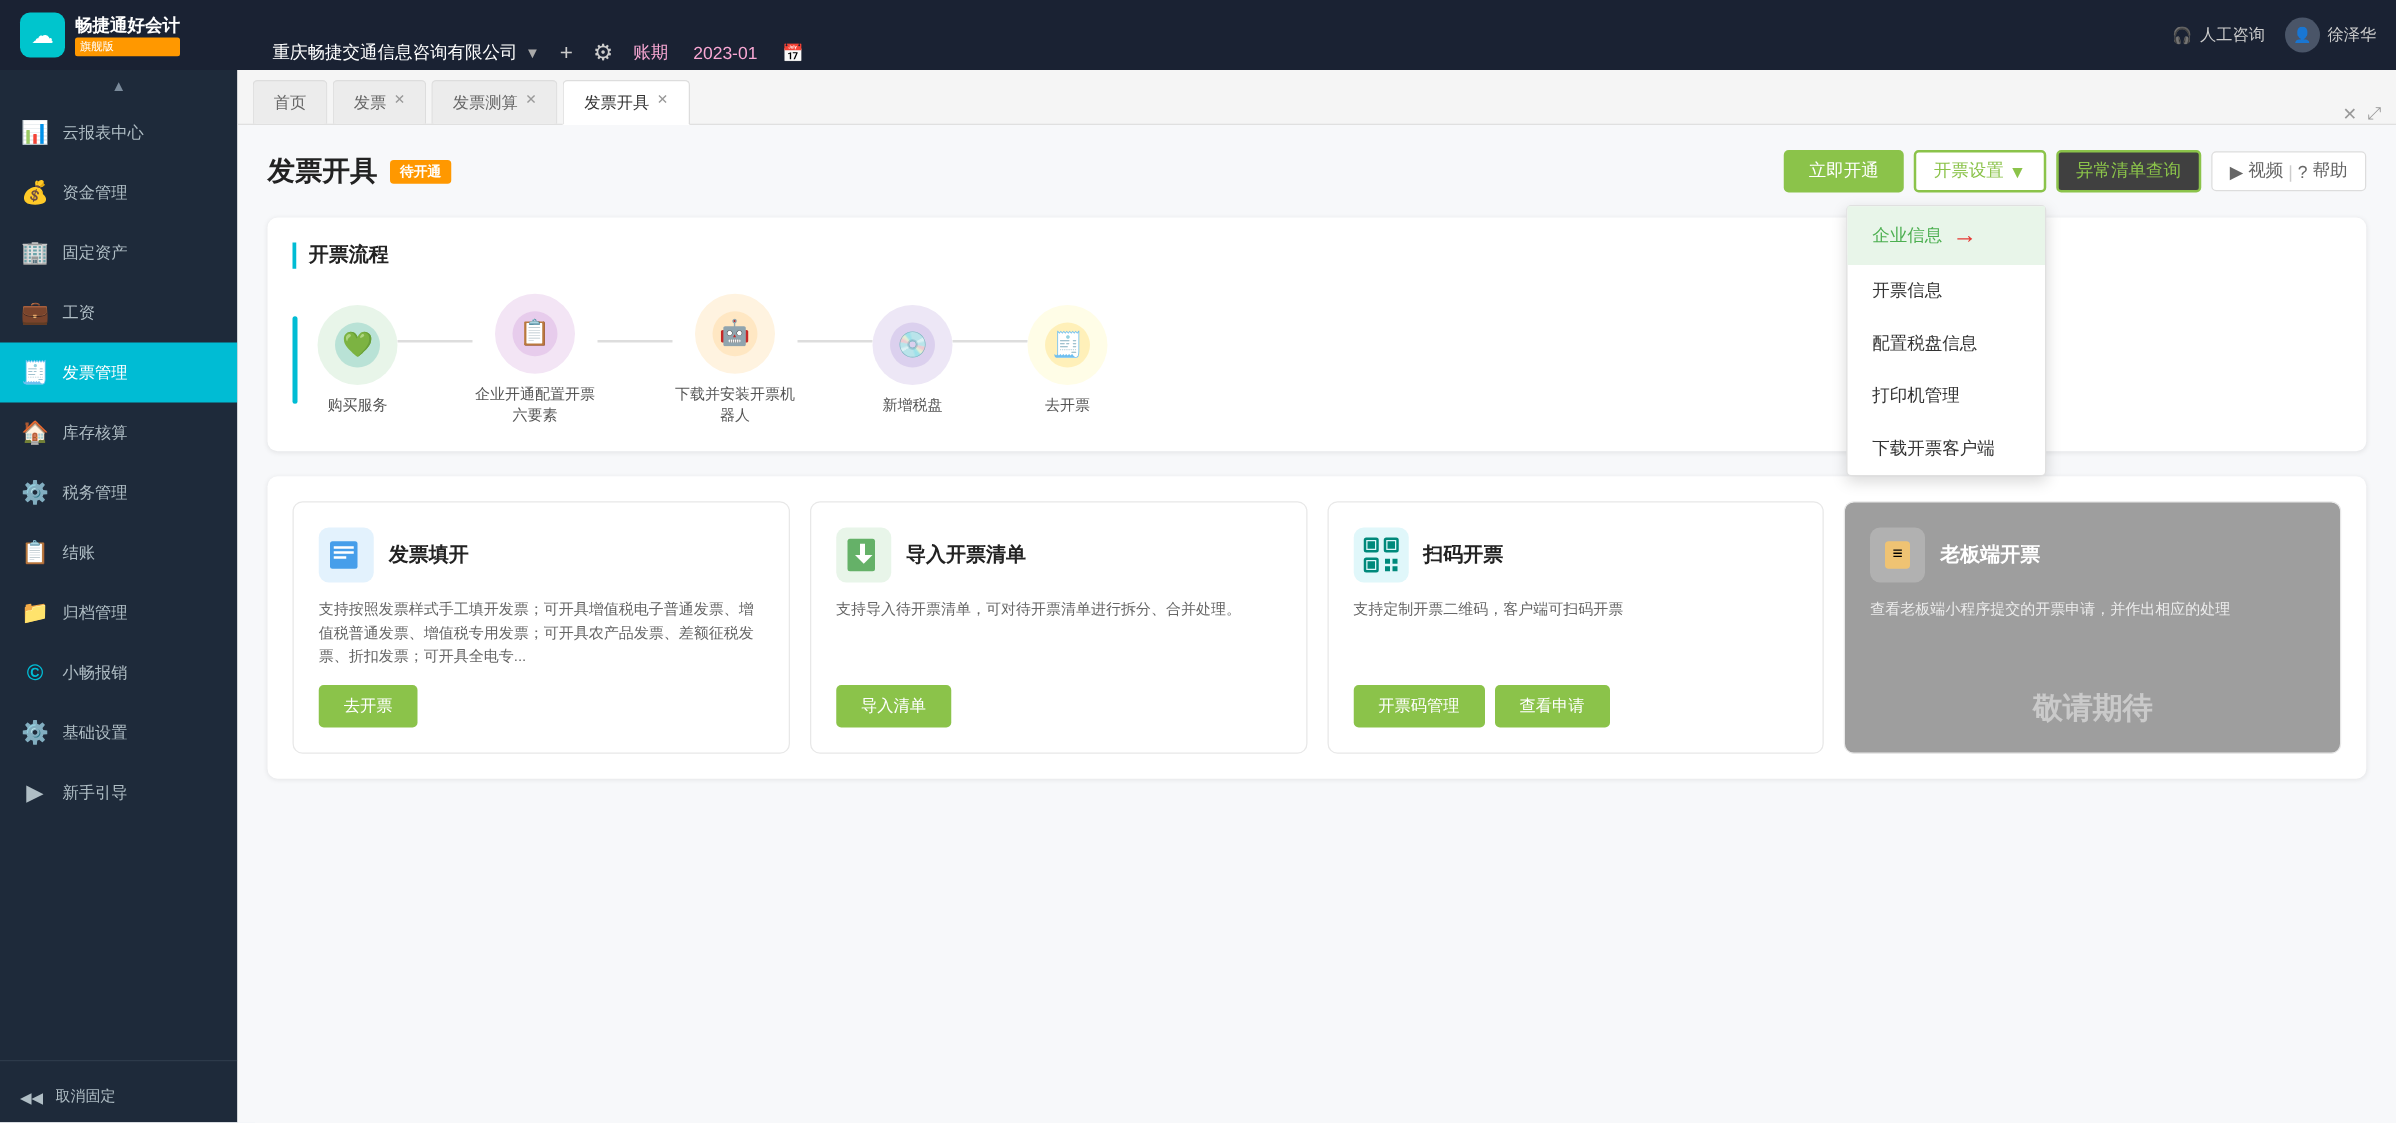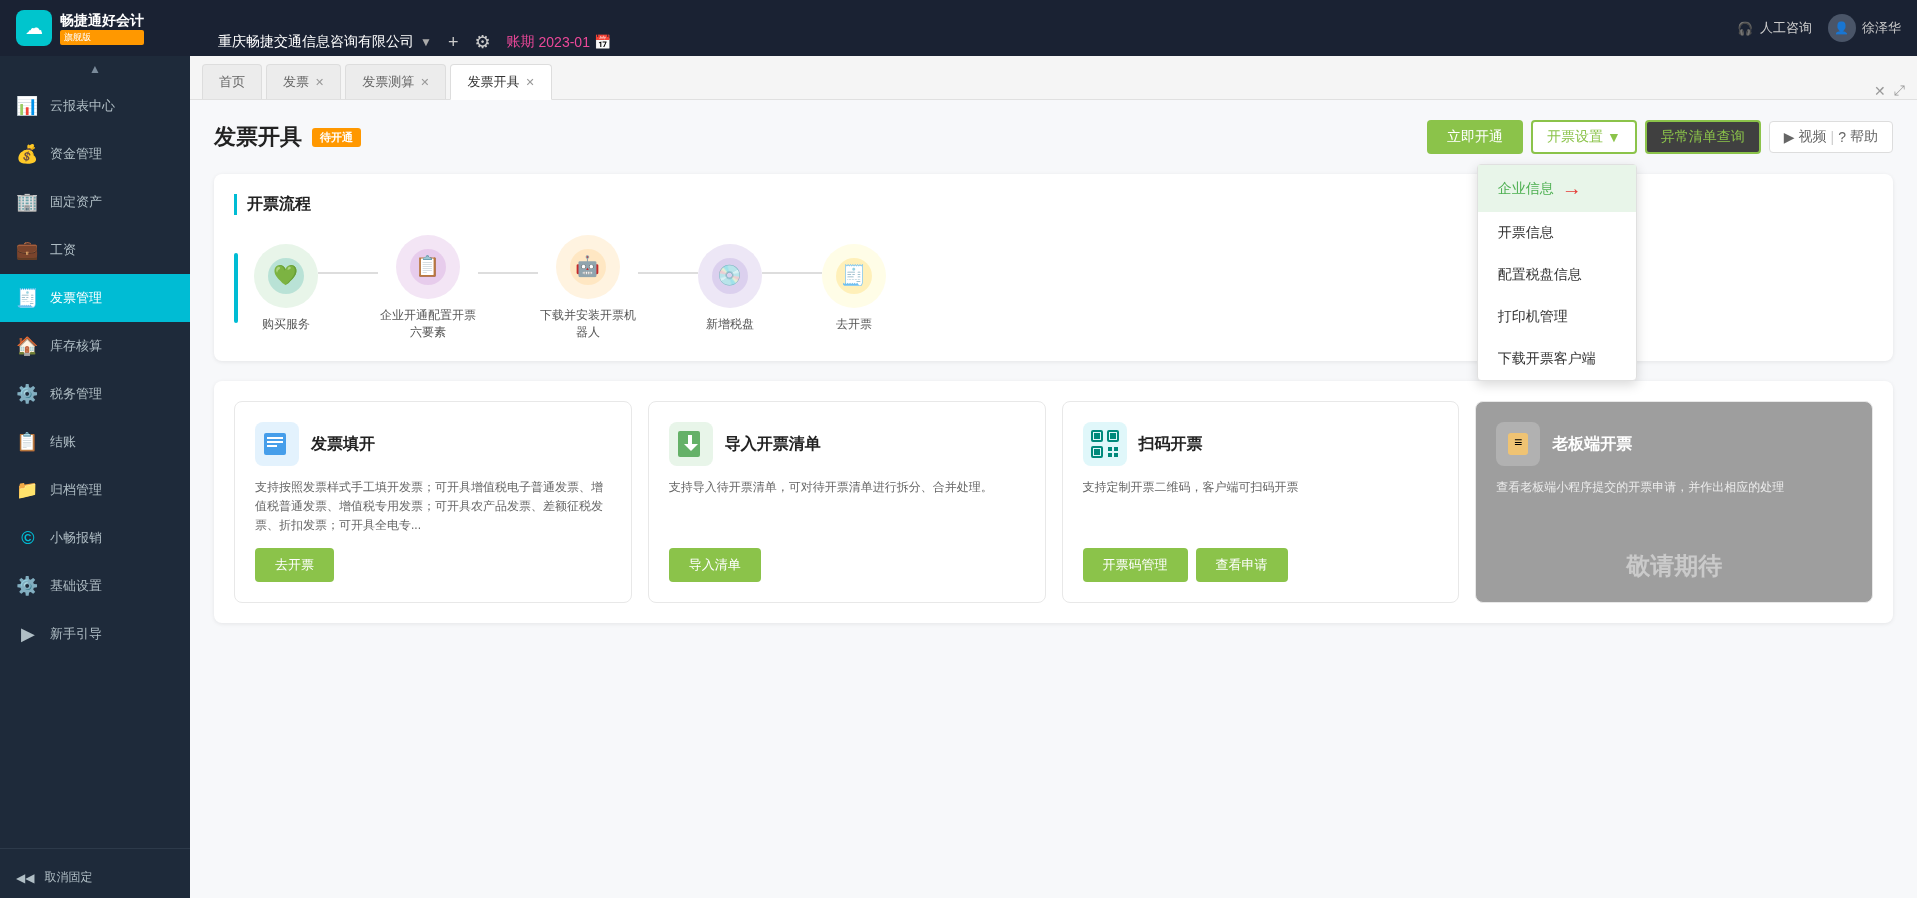--- a/index.html
+++ b/index.html
@@ -16,35 +16,35 @@
 
     
     .logo-area { display: flex; align-items: center; gap: 8px; width: 190px; flex-shrink: 0; }
     .logo-icon { width: 36px; height: 36px; background: #00c5cd; border-radius: 8px; display: flex; align-items: center; justify-content: center; color: white; font-size: 18px; }
     .logo-badge { background: #ff9800; color: white; font-size: 9px; padding: 1px 4px; border-radius: 2px; }
 
     
     .top-bar-center { flex: 1; display: flex; align-items: center; gap: 16px; margin-top: 28px; }
     .company-selector { display: flex; align-items: center; gap: 6px; color: white; font-size: 14px; cursor: pointer; }
     .company-selector .arrow { color: #aaa; font-size: 12px; }
-    .period-info { display: flex; align-items: center; gap: 4px; color: #ec4899; }
+    .period-info { display: flex; align-items: center; gap: 20px; color: #f9a8d4; }
     .top-bar-right { display: flex; align-items: center; gap: 16px; margin-left: auto; color: #ccc; font-size: 13px; }
     .user-info { display: flex; align-items: center; gap: 6px; color: #ccc; }
     .user-avatar { width: 28px; height: 28px; border-radius: 50%; background: #4a5568; display: flex; align-items: center; justify-content: center; color: white; font-size: 12px; }
 
     
     .sidebar-item { display: flex; align-items: center; gap: 10px; padding: 12px 16px; color: #b0bec5; cursor: pointer; transition: background 0.2s; }
     .sidebar-item.active { background: #00bcd4; color: white; }
     .sidebar-icon { width: 24px; height: 24px; display: flex; align-items: center; justify-content: center; font-size: 18px; flex-shrink: 0; }
     .sidebar-label { font-size: 13px; }
     .sidebar-bottom { margin-top: auto; border-top: 1px solid #2d3a4a; padding-top: 8px; }
     .sidebar-scroll-btn { display: flex; justify-content: center; padding: 6px; color: #7a8a9a; cursor: pointer; font-size: 12px; }
 
     
-    .tab { display: flex; align-items: center; gap: 6px; padding: 8px 16px; border-radius: 4px 4px 0 0; cursor: pointer; font-size: 13px; color: #666; background: #ececec; border: 1px solid #ddd; border-bottom: none; }
+    .tab { display: flex; align-items: flex-start; gap: 6px; padding: 8px 16px; border-radius: 4px 4px 0 0; cursor: pointer; font-size: 13px; color: #666; background: #ececec; border: 1px solid #ddd; border-bottom: none; }
     .tab.active { background: #fff; color: #333; border-bottom: 1px solid #fff; margin-bottom: -1px; }
     .tab-close { color: #999; font-size: 11px; cursor: pointer; }
 
     
     .page-header { display: flex; align-items: center; justify-content: space-between; margin-bottom: 20px; }
     .page-title { font-size: 22px; font-weight: bold; color: #222; display: flex; align-items: center; gap: 10px; }
     .badge-pending { background: #ff9800; color: white; font-size: 11px; padding: 2px 8px; border-radius: 3px; }
     .header-actions { display: flex; align-items: center; gap: 8px; }
     .btn-primary { background: #8bc34a; color: white; border: none; padding: 8px 20px; border-radius: 4px; cursor: pointer; font-size: 14px; }
     .btn-settings { background: white; color: #8bc34a; border: 2px solid #8bc34a; padding: 6px 14px; border-radius: 4px; cursor: pointer; font-size: 14px; display: flex; align-items: center; gap: 4px; position: relative; }

